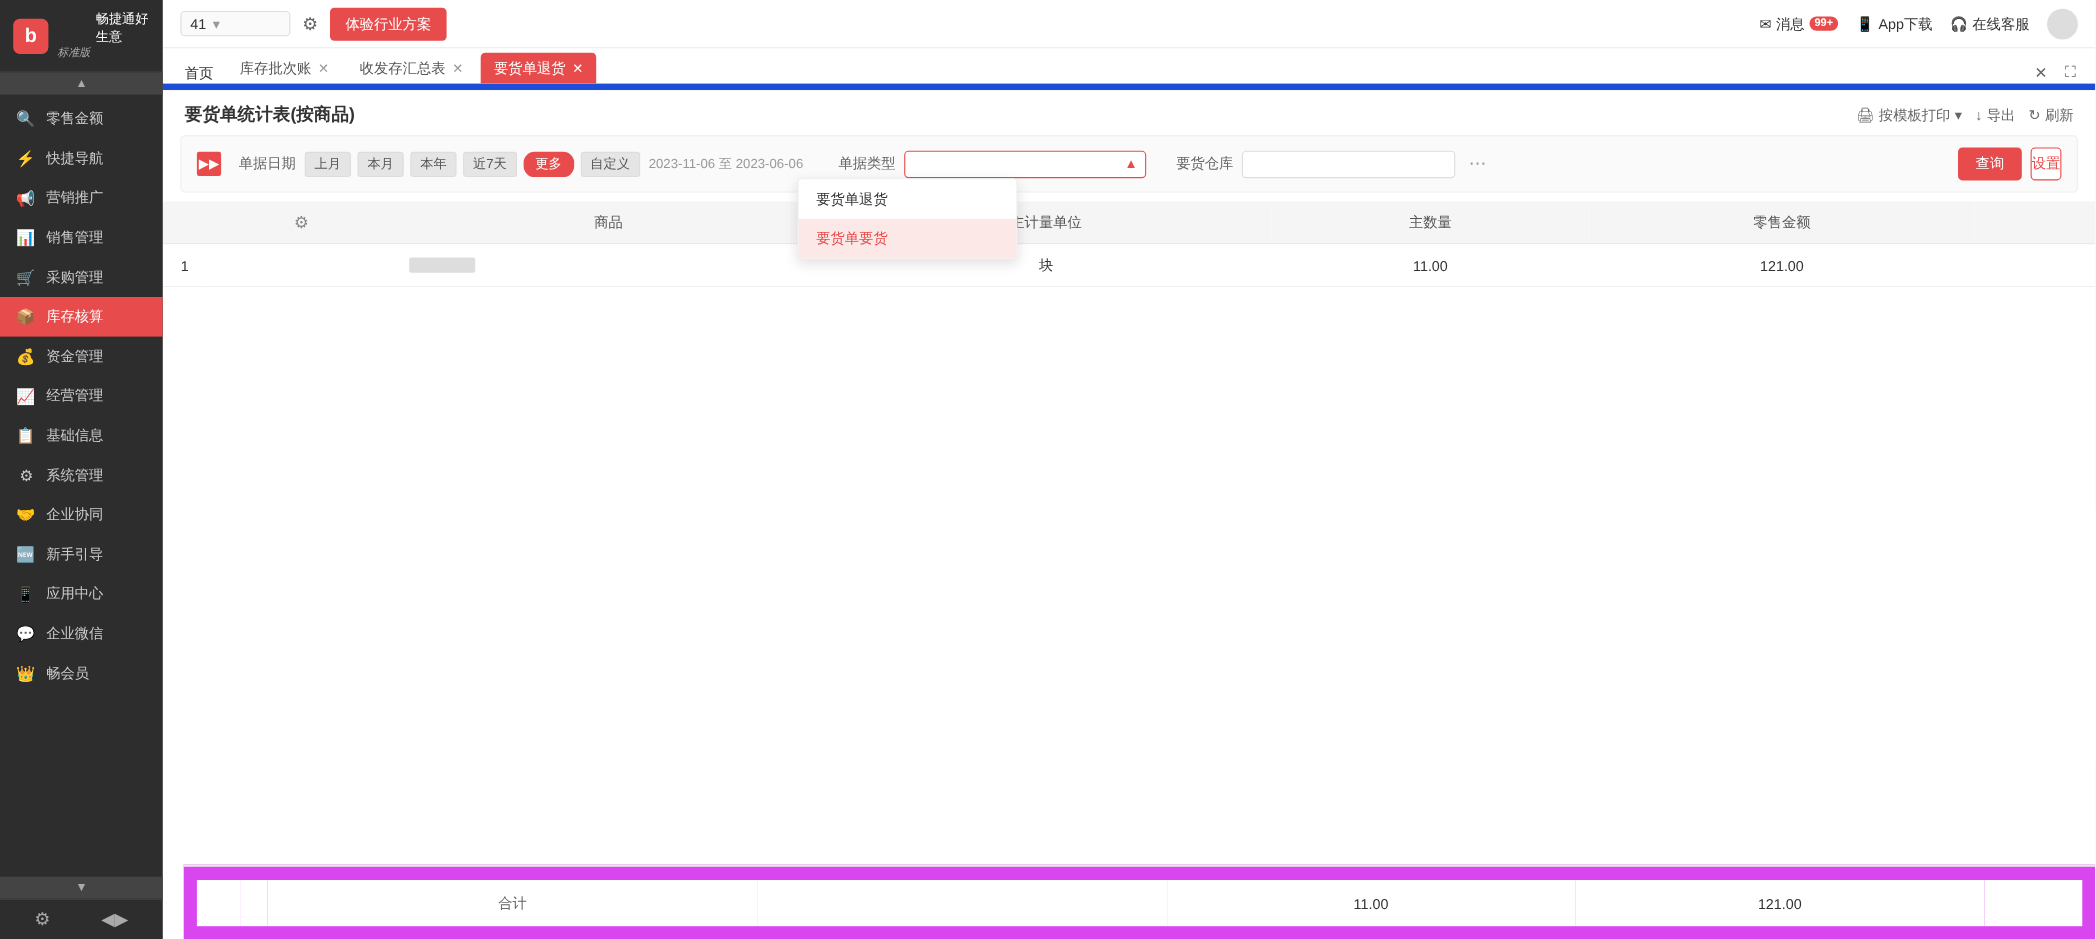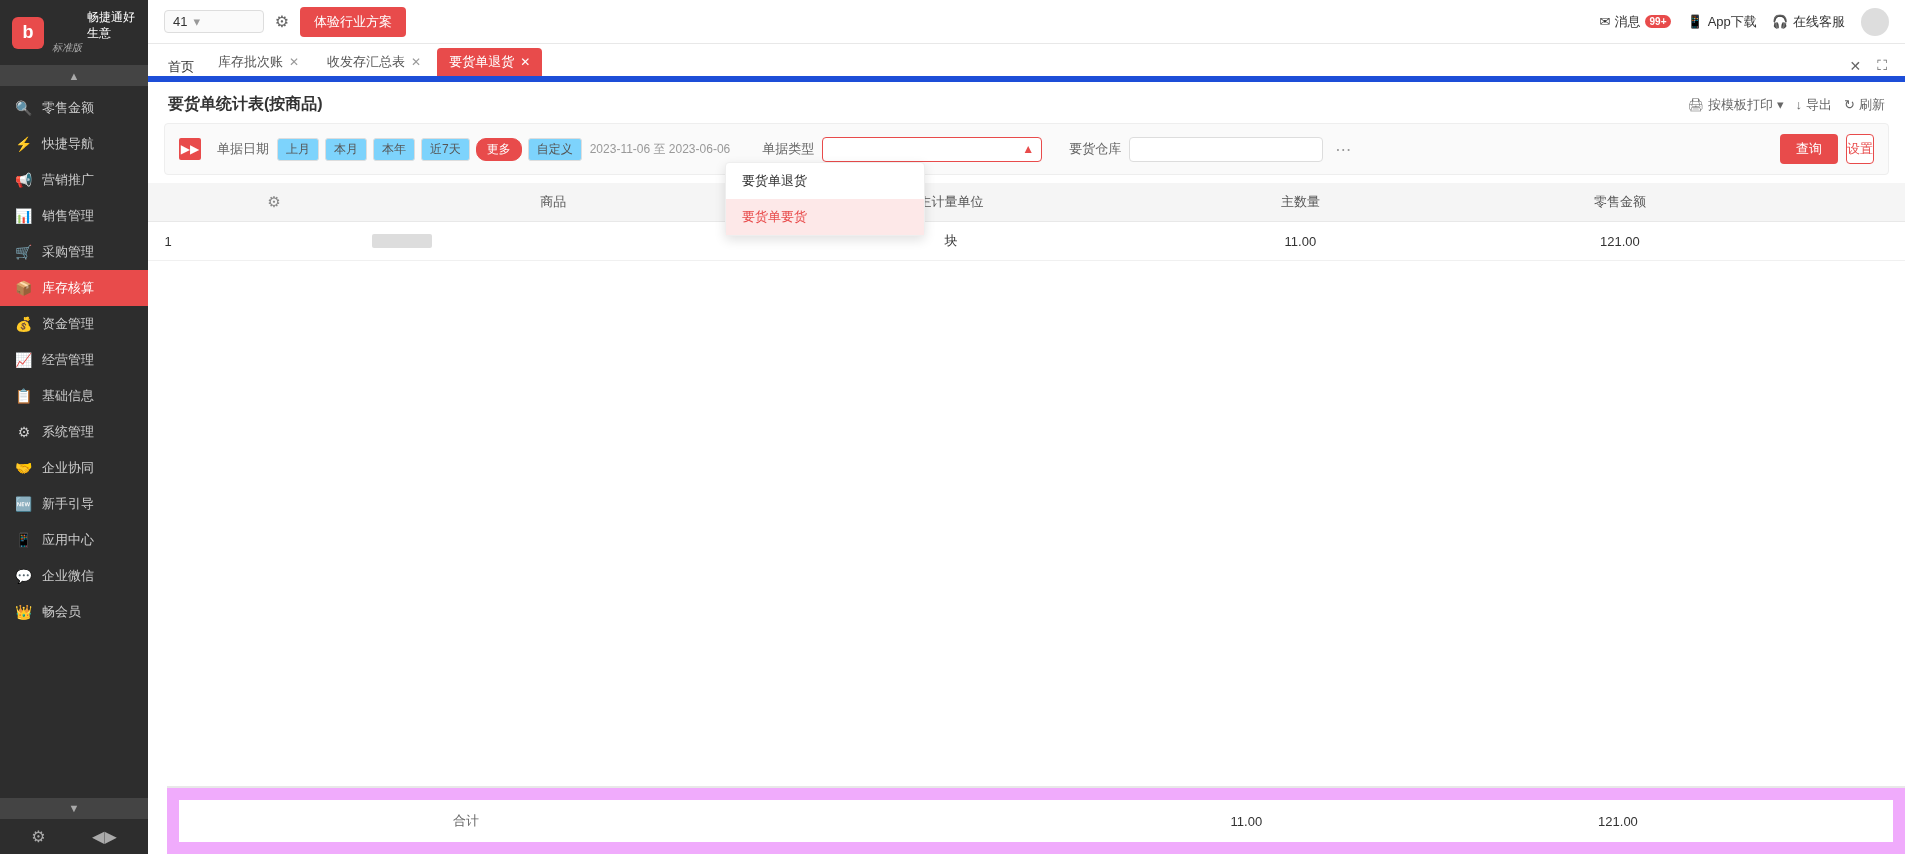--- a/index.html
+++ b/index.html
@@ -158,21 +158,21 @@
     }
     .filter-expand-btn {
       width: 22px; height: 22px; background: #e84b4b; color: #fff;
       display: flex; align-items: center; justify-content: center;
       border-radius: 2px; cursor: pointer; font-size: 12px; flex-shrink: 0;
     }
     .filter-group { display: flex; align-items: center; gap: 8px; }
     .filter-label { color: #666; font-size: 13px; white-space: nowrap; }
     .filter-quick-btns { display: flex; gap: 6px; }
     .filter-quick-btn {
-      padding: 2px 8px; border: 1px solid #ddd; border-radius: 3px; background: #7dd3fc;
+      padding: 2px 8px; border: 1px solid #ddd; border-radius: 3px; background: #e5e5e5;
       cursor: pointer; font-size: 12px; color: #555;
     }
     .filter-quick-btn.highlight { background: #e84b4b; color: #fff; border-color: #e84b4b; border-radius: 10px; padding: 2px 10px; }
     .filter-date-text { font-size: 12px; color: #999; }
     .filter-type-group { display: flex; align-items: center; gap: 8px; margin-left: 16px; }
     .filter-select-wrapper {
       position: relative;
       display: flex; align-items: center;
     }
     .filter-select {
@@ -232,21 +232,21 @@
     tbody td {
       padding: 10px 12px; text-align: center; color: #333;
       border-bottom: 1px solid #f0f0f0;
     }
     tbody td.product-cell { text-align: left; }
     .settings-icon { color: #888; cursor: pointer; font-size: 15px; }
     .blurred { background: #ddd; border-radius: 2px; color: transparent; display: inline-block; width: 60px; height: 14px; }
 
     
     .table-footer {
-      background: #f0abfc;
+      background: #d946ef;
       border-top: 2px solid #e8e8e8;
       display: flex;
       align-items: center;
       padding: 12px;
       flex-shrink: 0;
       margin-left: 19px;
     }
     .table-footer table { width: 100%; }
     .table-footer td {
       padding: 12px 12px; font-size: 13px; color: #333; border: none;

